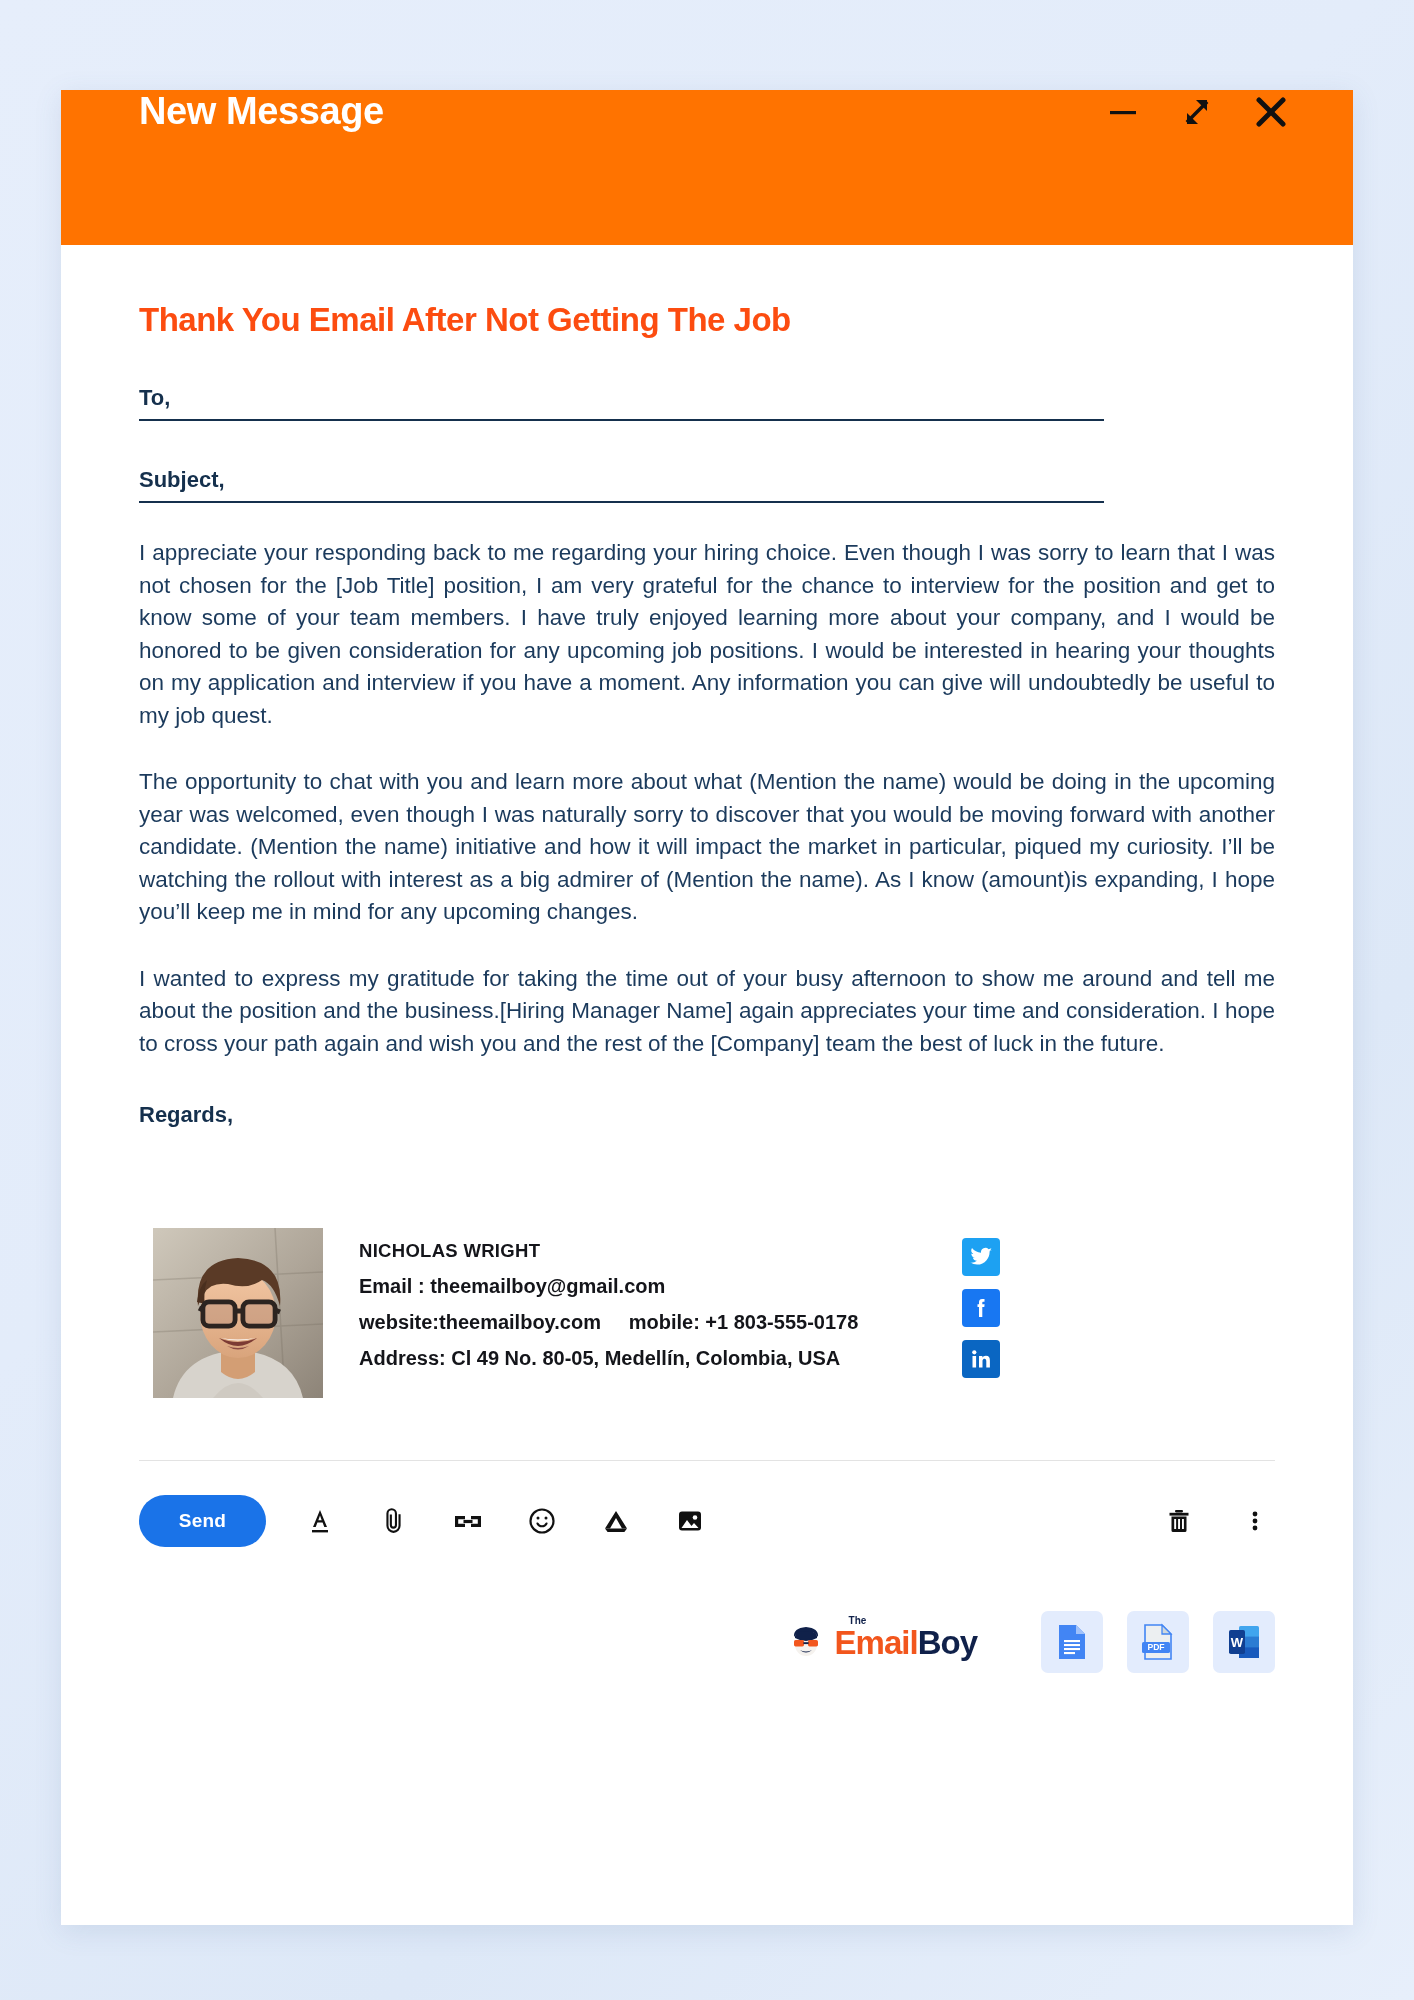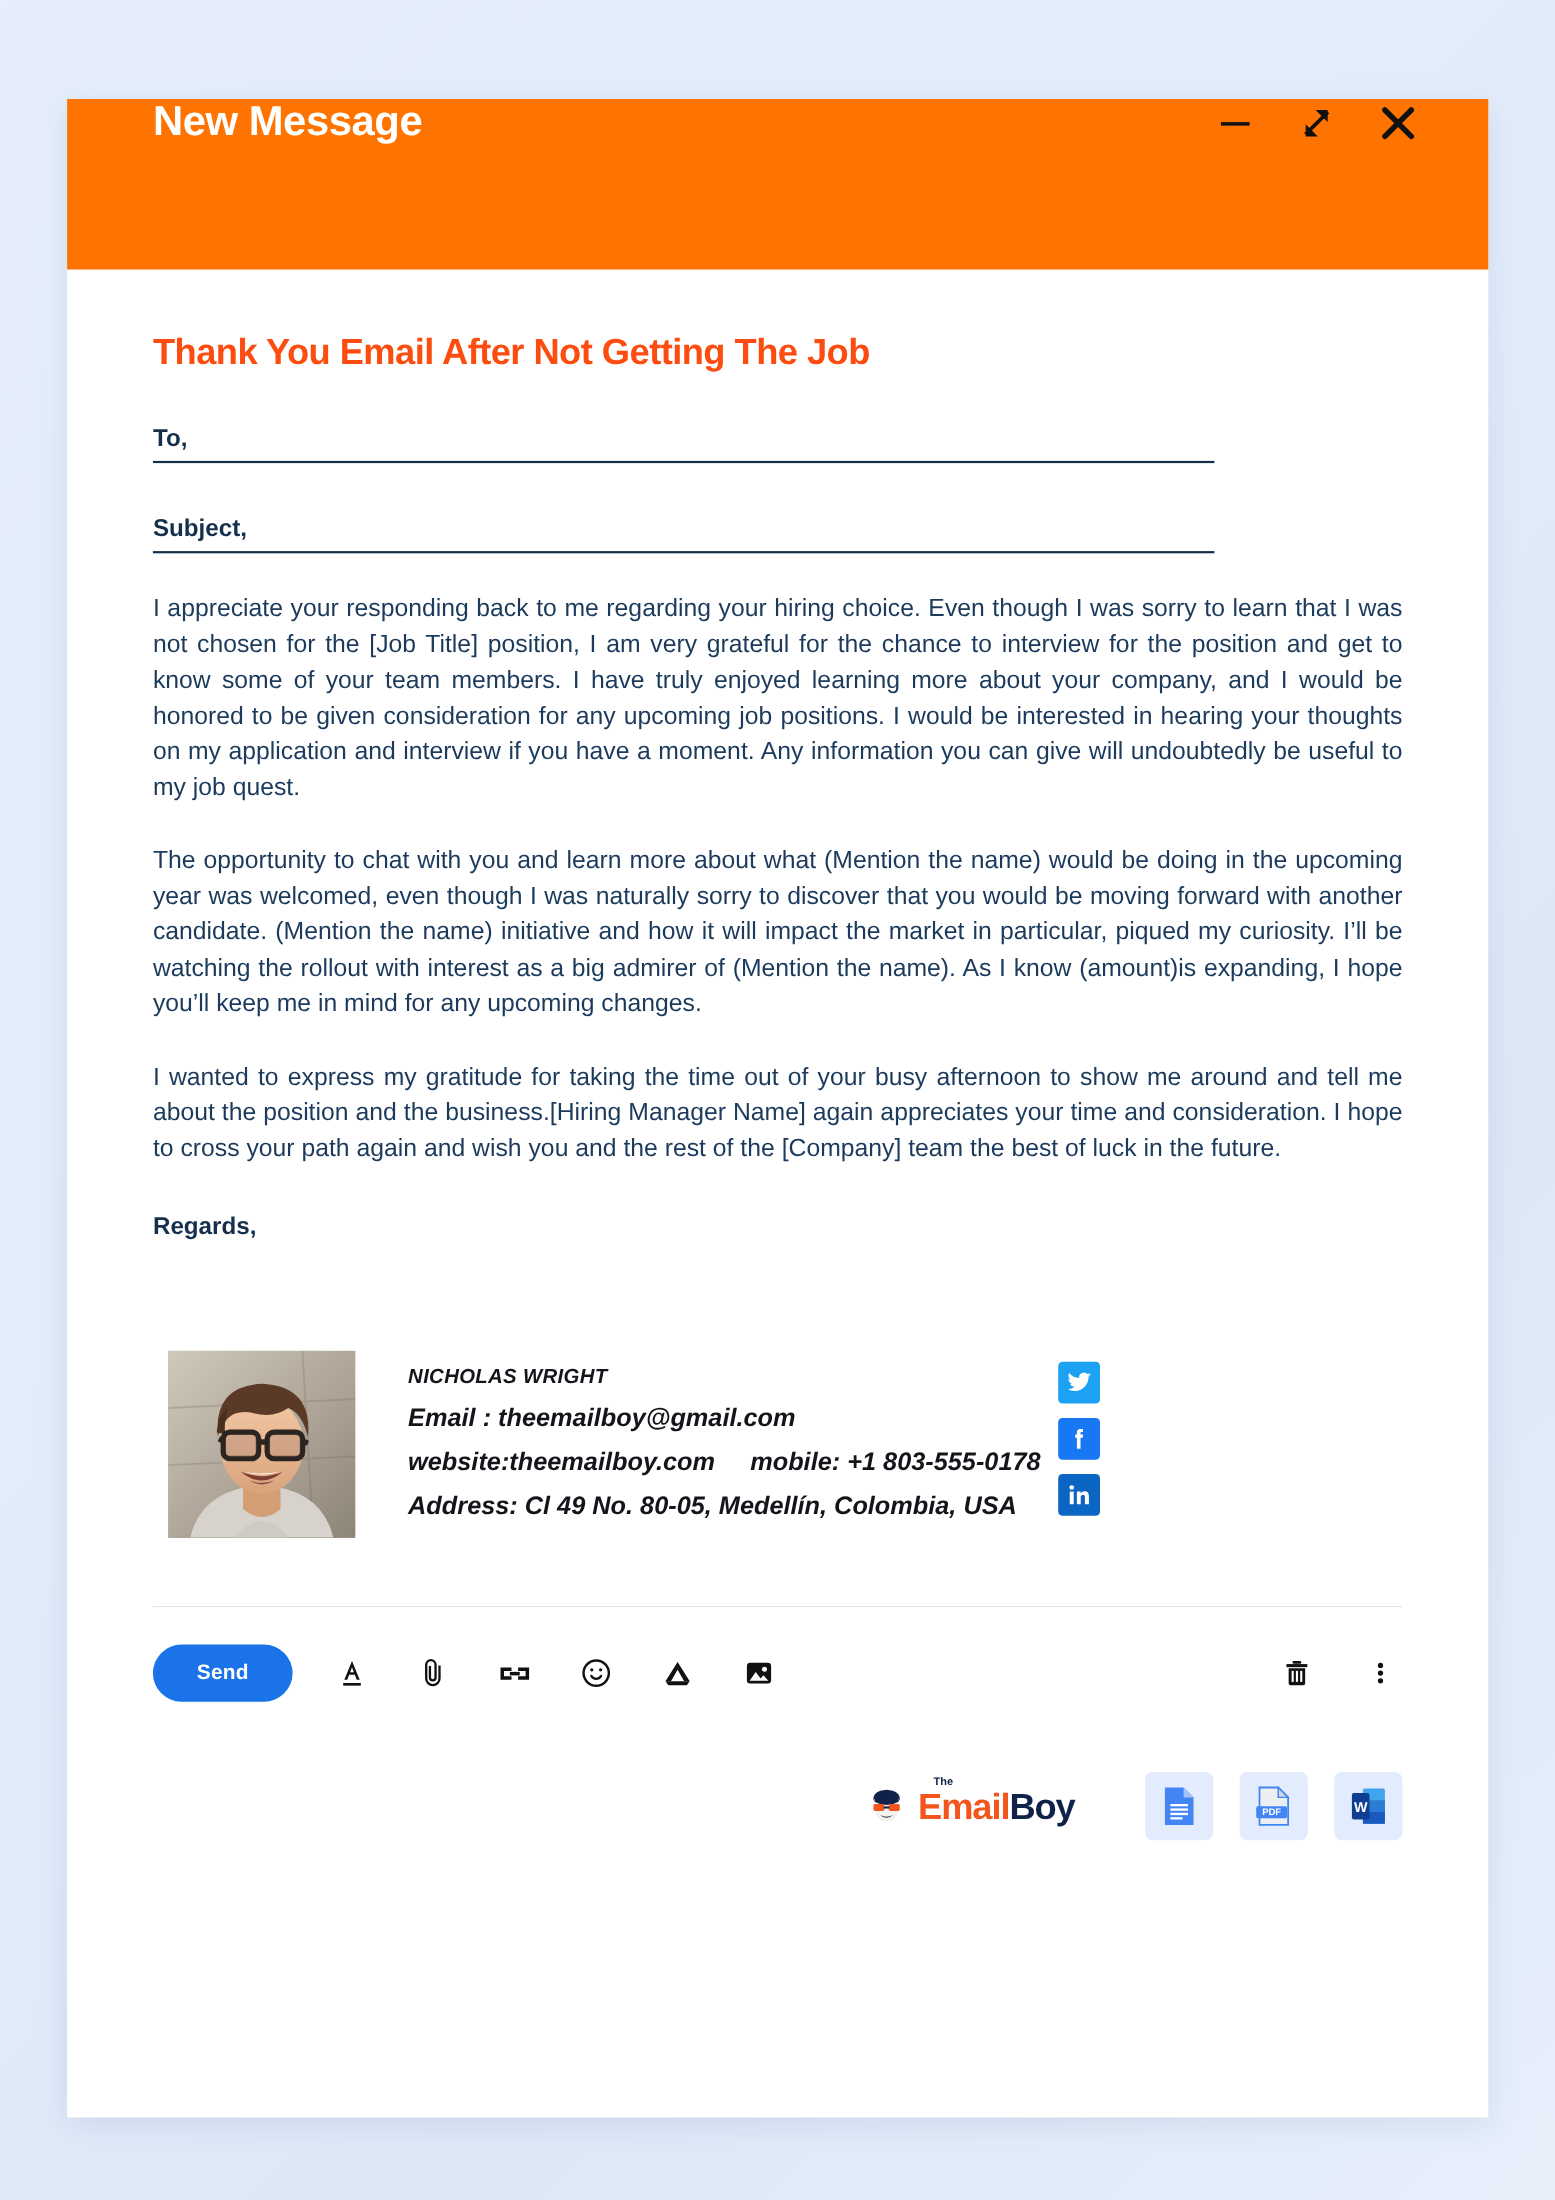--- a/index.html
+++ b/index.html
@@ -110,33 +110,32 @@
     width: 170px;
     height: 170px;
     flex: none;
     background: linear-gradient(160deg,#b9b2a6 0%, #a39a8d 45%, #8d8478 100%);
     overflow: hidden;
     position: relative;
   }
   .sig-photo svg { display: block; }
 
   .sig-info {
-    margin-left: 48px;
+    margin-left: 36px;
     padding-top: 12px;
-    font-style: italic;
   }
   .sig-name {
     color: #14151a;
     font-size: 18.5px;
     font-weight: bold;
     letter-spacing: 0.3px;
   }
   .sig-line {
     color: #14151a;
-    font-size: 23px;
+    font-size: 20px;
     font-weight: bold;
     margin-top: 13px;
     white-space: pre;
   }
 
   .sig-socials {
     position: absolute;
     left: 823px;
     top: 10px;
     display: flex;

